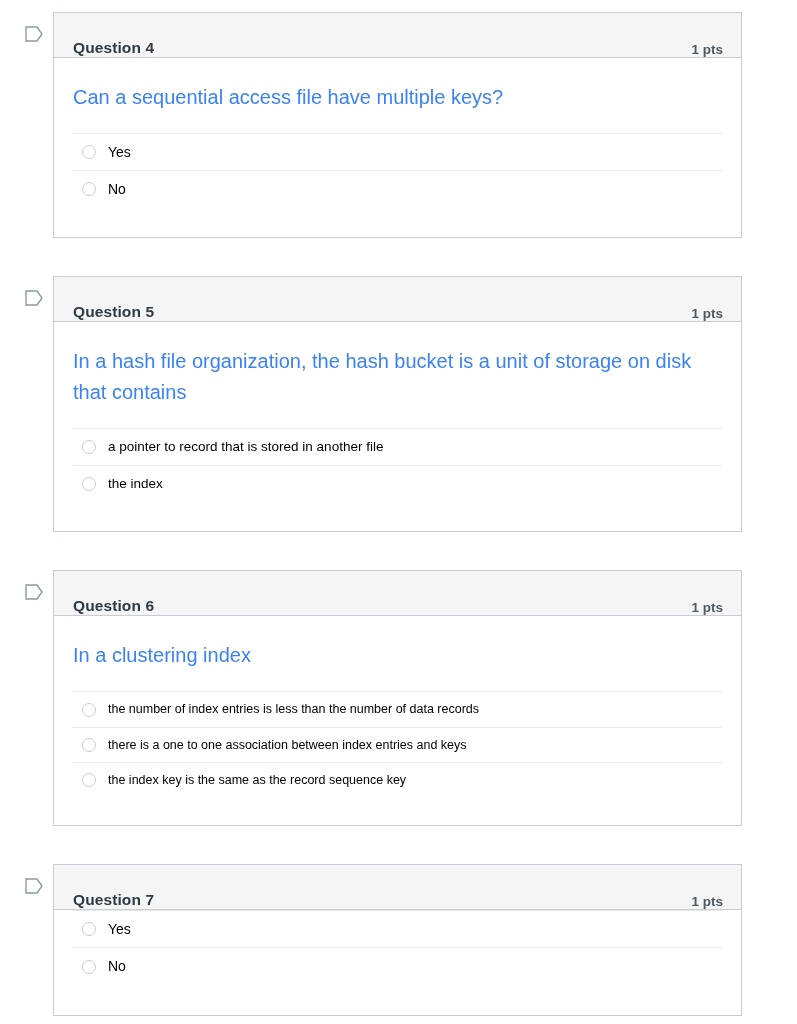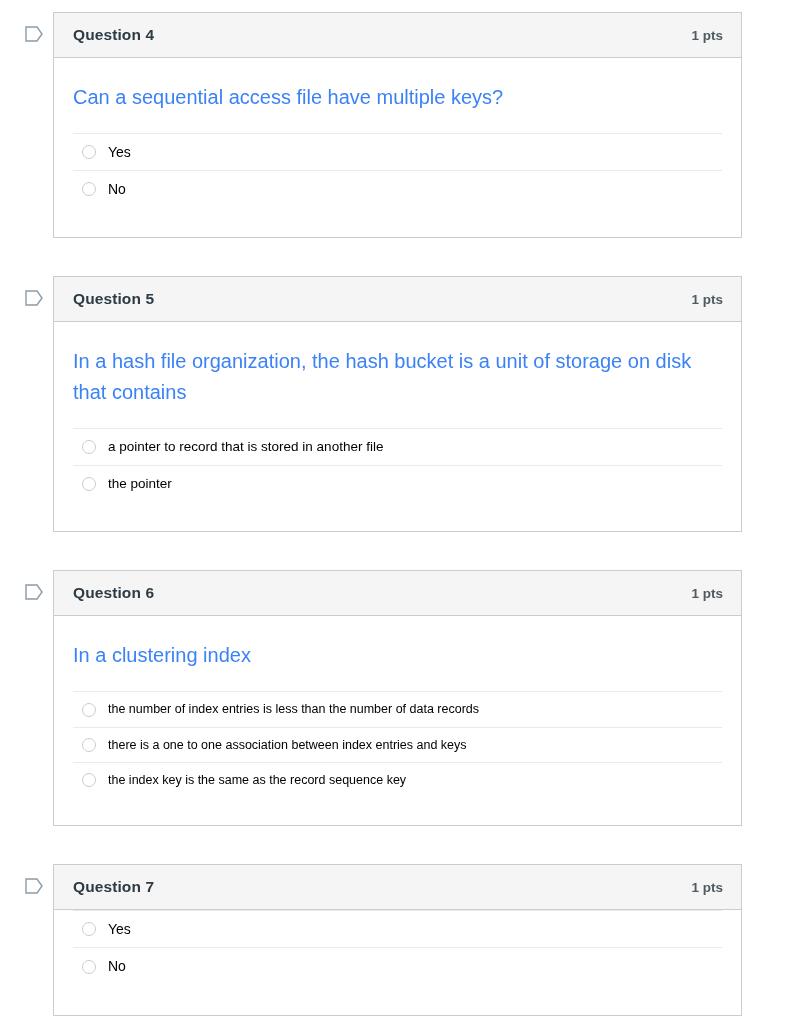--- a/index.html
+++ b/index.html
@@ -47,21 +47,21 @@
     margin-right: 55px;
     border: 1px solid #c7cdd1;
     background: #ffffff;
     box-sizing: border-box;
   }
   .question-header {
     background: #f5f5f5;
     border-bottom: 1px solid #c7cdd1;
     height: 45px;
     display: flex;
-    align-items: center;
+    align-items: flex-end;
     justify-content: space-between;
     padding: 0 18px 0 19px;
     box-sizing: border-box;
   }
   .question-name {
     font-size: 15.5px;
     font-weight: bold;
     color: #2d3b45;
     letter-spacing: 0.1px;
   }
@@ -169,21 +169,21 @@
       </div>
       <div class="question-body">
         <p class="question-text">In a hash file organization, the hash bucket is a unit of storage on disk that contains</p>
         <div class="answers">
           <label class="answer-row">
             <span class="answer-radio"></span>
             <span class="answer-label">a pointer to record that is stored in another file</span>
           </label>
           <label class="answer-row">
             <span class="answer-radio"></span>
-            <span class="answer-label">the pointer</span>
+            <span class="answer-label">the index</span>
           </label>
         </div>
       </div>
     </div>
   </div>
 
   <div class="block-gap"></div>
 
   <div class="question-block">
     <div class="flag-gutter">

